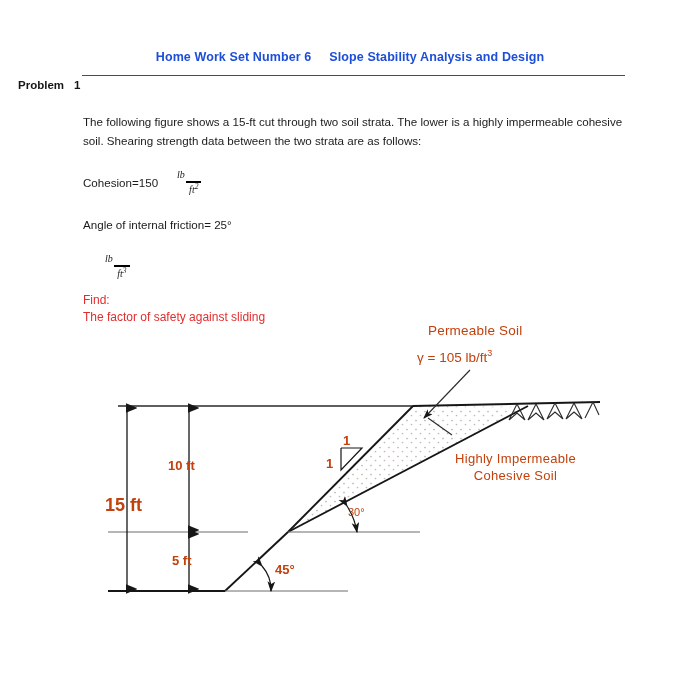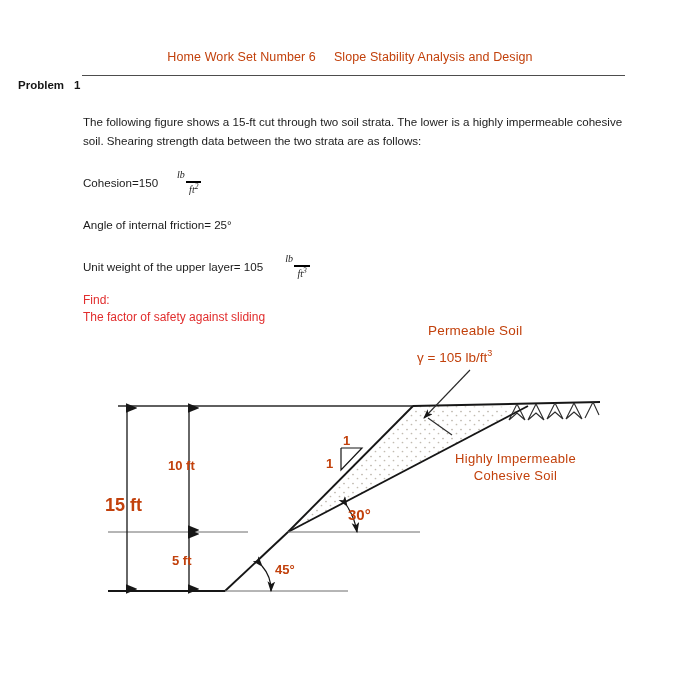--- a/index.html
+++ b/index.html
@@ -17,23 +17,23 @@
   }
 
   
   .doc-header {
     position: absolute;
     top: 50px;
     left: 0;
     width: 700px;
     text-align: center;
     font-size: 12.5px;
-    font-weight: normal;
+    font-weight: bold;
     letter-spacing: .1px;
-    color: #c2410c;
+    color: #1d4ed8;
   }
   .doc-header .seg2 { margin-left: 18px; }
 
   .header-rule {
     position: absolute;
     top: 75px;
     left: 82px;
     width: 543px;
     height: 1px;
     background: #4d4d4d;
@@ -124,21 +124,21 @@
     left: 455px; top: 140px;
     font-size: 13px;
     text-align: center;
     line-height: 17px;
     letter-spacing: .3px;
   }
   .lbl-15ft { left: 105px; top: 185px; font-size: 18px; font-weight: bold; }
   .lbl-10ft { left: 168px; top: 148px; font-size: 13px; font-weight: bold; }
   .lbl-5ft  { left: 172px; top: 243px; font-size: 13px; font-weight: bold; }
   .lbl-45   { left: 275px; top: 252px; font-size: 13px; font-weight: bold; }
-  .lbl-30   { left: 348px; top: 196px; font-size: 15px; font-weight: bold; }
+  .lbl-30   { left: 348px; top: 196px; font-size: 11px; font-weight: normal; }
   .lbl-one-top  { left: 343px; top: 123px; font-size: 13px; font-weight: bold; }
   .lbl-one-left { left: 326px; top: 146px; font-size: 13px; font-weight: bold; }
 </style>
 </head>
 <body>
 
 <div class="doc-header">
   <span>Home Work Set Number 6</span><span class="seg2">Slope Stability Analysis and Design</span>
 </div>
 <div class="header-rule"></div>
@@ -151,21 +151,21 @@
 
   <div class="para lead">The following figure shows a 15-ft cut through two soil strata. The lower is a highly impermeable cohesive soil. Shearing strength data between the two strata are as follows:</div>
 
   <div class="para spaced">
     <span>Cohesion=150</span><span class="frac"><span class="num">lb</span><span class="den"><span>ft</span><sup>2</sup></span></span>
   </div>
 
   <div class="para spaced">Angle of internal friction= 25°</div>
 
   <div class="para spaced">
-    <span>Unit weight of the upper layer= 105</span>&nbsp;<span class="frac"><span class="num">lb</span><span class="den"><span>ft</span><sup>3</sup></span></span>
+    &nbsp;<span class="frac"><span class="num">lb</span><span class="den"><span>ft</span><sup>3</sup></span></span>
   </div>
 
 </div>
 
 <div class="find-block">
   <div>Find:</div>
   <div>The factor of safety against sliding</div>
 </div>
 
 <div class="figure">

